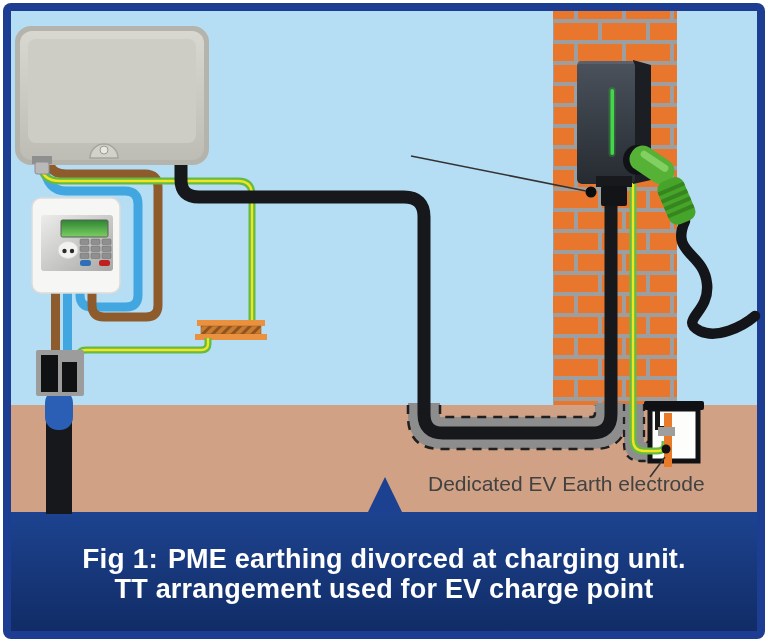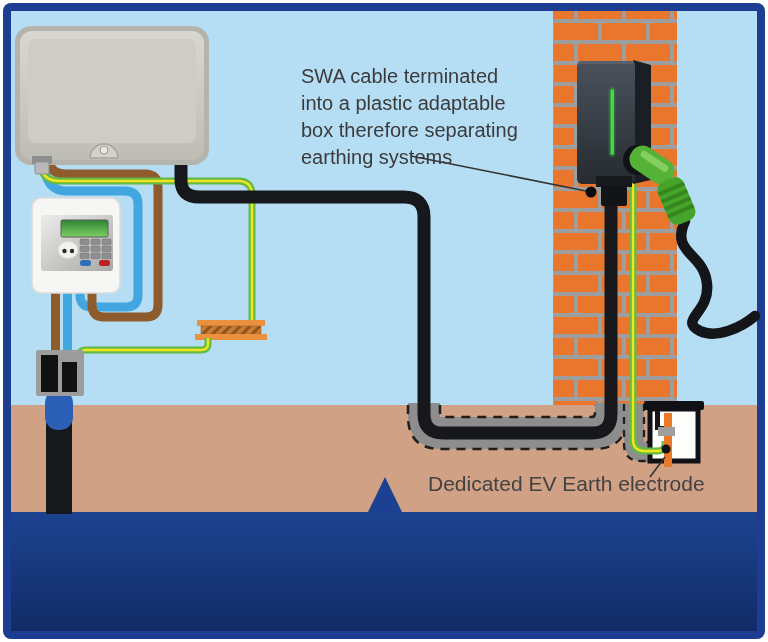--- a/index.html
+++ b/index.html
@@ -185,18 +185,18 @@
       <rect x="662" y="194" width="28" height="4" fill="#37851f"></rect>
       <rect x="662" y="202" width="28" height="4" fill="#37851f"></rect>
       <rect x="662" y="210" width="28" height="4" fill="#37851f"></rect>
     </g>
   </g>
 
   <line x1="411" y1="156" x2="586" y2="191" stroke="#333333" stroke-width="1.6"></line>
   <line x1="650" y1="477" x2="665" y2="457" stroke="#333333" stroke-width="1.6"></line>
 </svg>
 
-<div class="anno">SWA cable terminated
-into a plastic adaptable
-box therefore separating
-earthing systems</div>
 <div class="electrode-label">Dedicated EV Earth electrode</div>
+<div class="caption">
+  <div class="cap-line"><span class="figno">Fig 1:</span><span>PME earthing divorced at charging unit.</span></div>
+  <div class="cap-line">TT arrangement used for EV charge point</div>
 </div>
+</div>
 
 </body></html>

